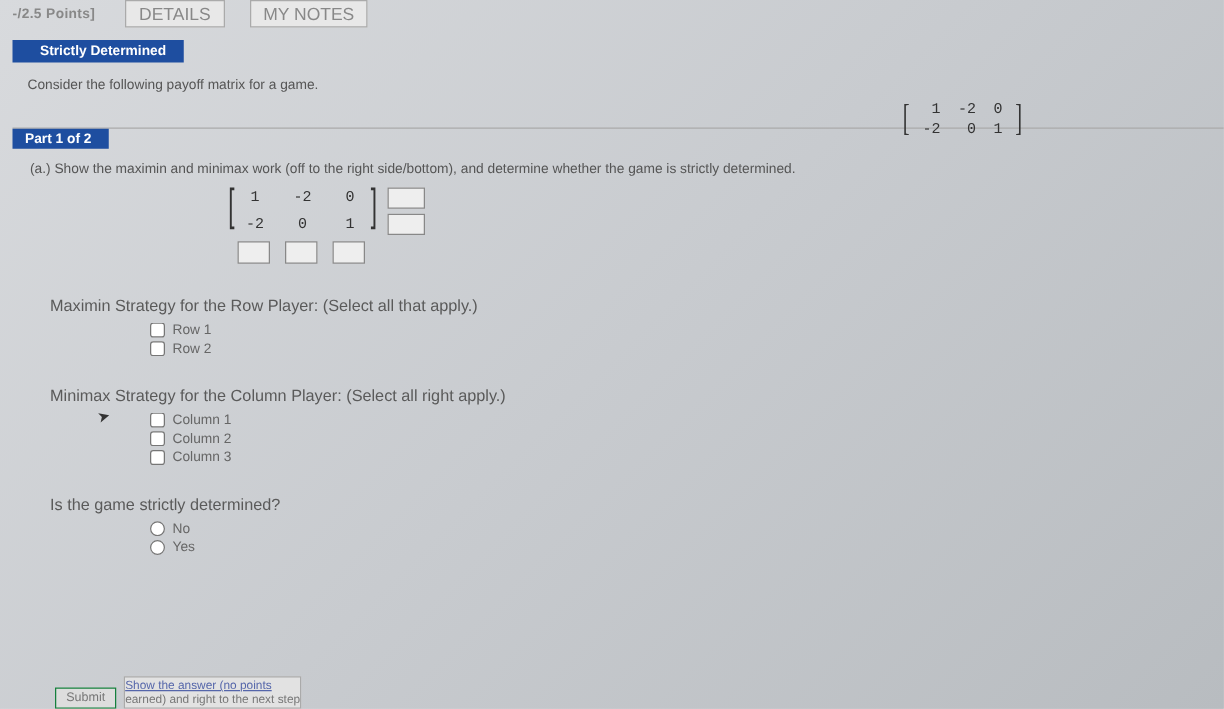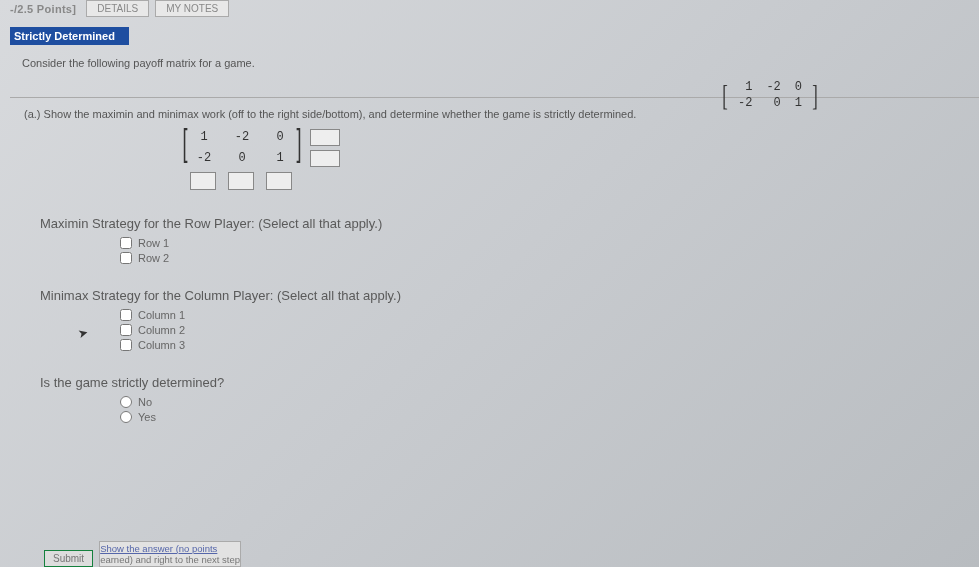--- a/index.html
+++ b/index.html
@@ -13,43 +13,43 @@
     overflow: hidden;
   }
   .page {
     position: relative;
     width: 100%;
     height: 100%;
     padding: 0 0 0 10px;
   }
   .top-tabs {
     display: flex;
-    gap: 6px;
+    gap: 20px;
     align-items: center;
     margin-bottom: 10px;
     color:#888;
     font-size:11px;
   }
   .top-tabs .points { font-weight: bold; letter-spacing: .3px; margin-right: 4px;}
   .top-tabs button {
     border: 1px solid #aaa;
     background: #e8e8e8;
     color: #888;
-    font-size: 10px;
+    font-size: 14px;
     padding: 2px 10px;
     cursor: pointer;
     font-family: inherit;
   }
   .section-header {
     display: inline-block;
     background: #1e4ea0;
     color: #fff;
     font-weight: bold;
     font-size: 11px;
-    padding: 3px 14px 3px 4px;
+    padding: 3px 14px 3px 22px;
     margin-bottom: 6px;
   }
   .instruction {
     margin: 6px 0 14px 12px;
     color: #555;
   }
   .matrix-display {
     position: absolute;
     top: 78px;
     left: 720px;
@@ -208,20 +208,23 @@
         <td>0</td>
         <td>1</td>
       </tr>
     </tbody>
       </table>
     <span class="bracket">]</span>
   </div>
 
   <hr class="divider">
 
+  <div>
+    <div class="part-header">Part 1 of 2</div>
+  </div>
   <div class="q-text">
     <span>(a.)</span>
     <span>Show the maximin and minimax work (off to the right side/bottom), and determine whether the game is strictly determined.</span>
   </div>
 
   <div class="matrix-input-block">
     <div class="mib-left">
       <span class="bracket">[</span>
       <div class="mib-grid">
         <span class="cell">1</span>
@@ -249,21 +252,21 @@
       <span>Row 1</span>
     </label>
     <label class="opt-row">
       <input type="checkbox" style="">
       <span>Row 2</span>
     </label>
   </div>
 
   <span class="cursor-ico">➤</span>
 
-  <div class="sub-h">Minimax Strategy for the Column Player: (Select all that apply.)</div>
+  <div class="sub-h">Minimax Strategy for the Column Player: (Select all right apply.)</div>
   <div class="opts">
     <label class="opt-row">
       <input type="checkbox" style="">
       <span>Column 1</span>
     </label>
     <label class="opt-row">
       <input type="checkbox" style="">
       <span>Column 2</span>
     </label>
     <label class="opt-row">

